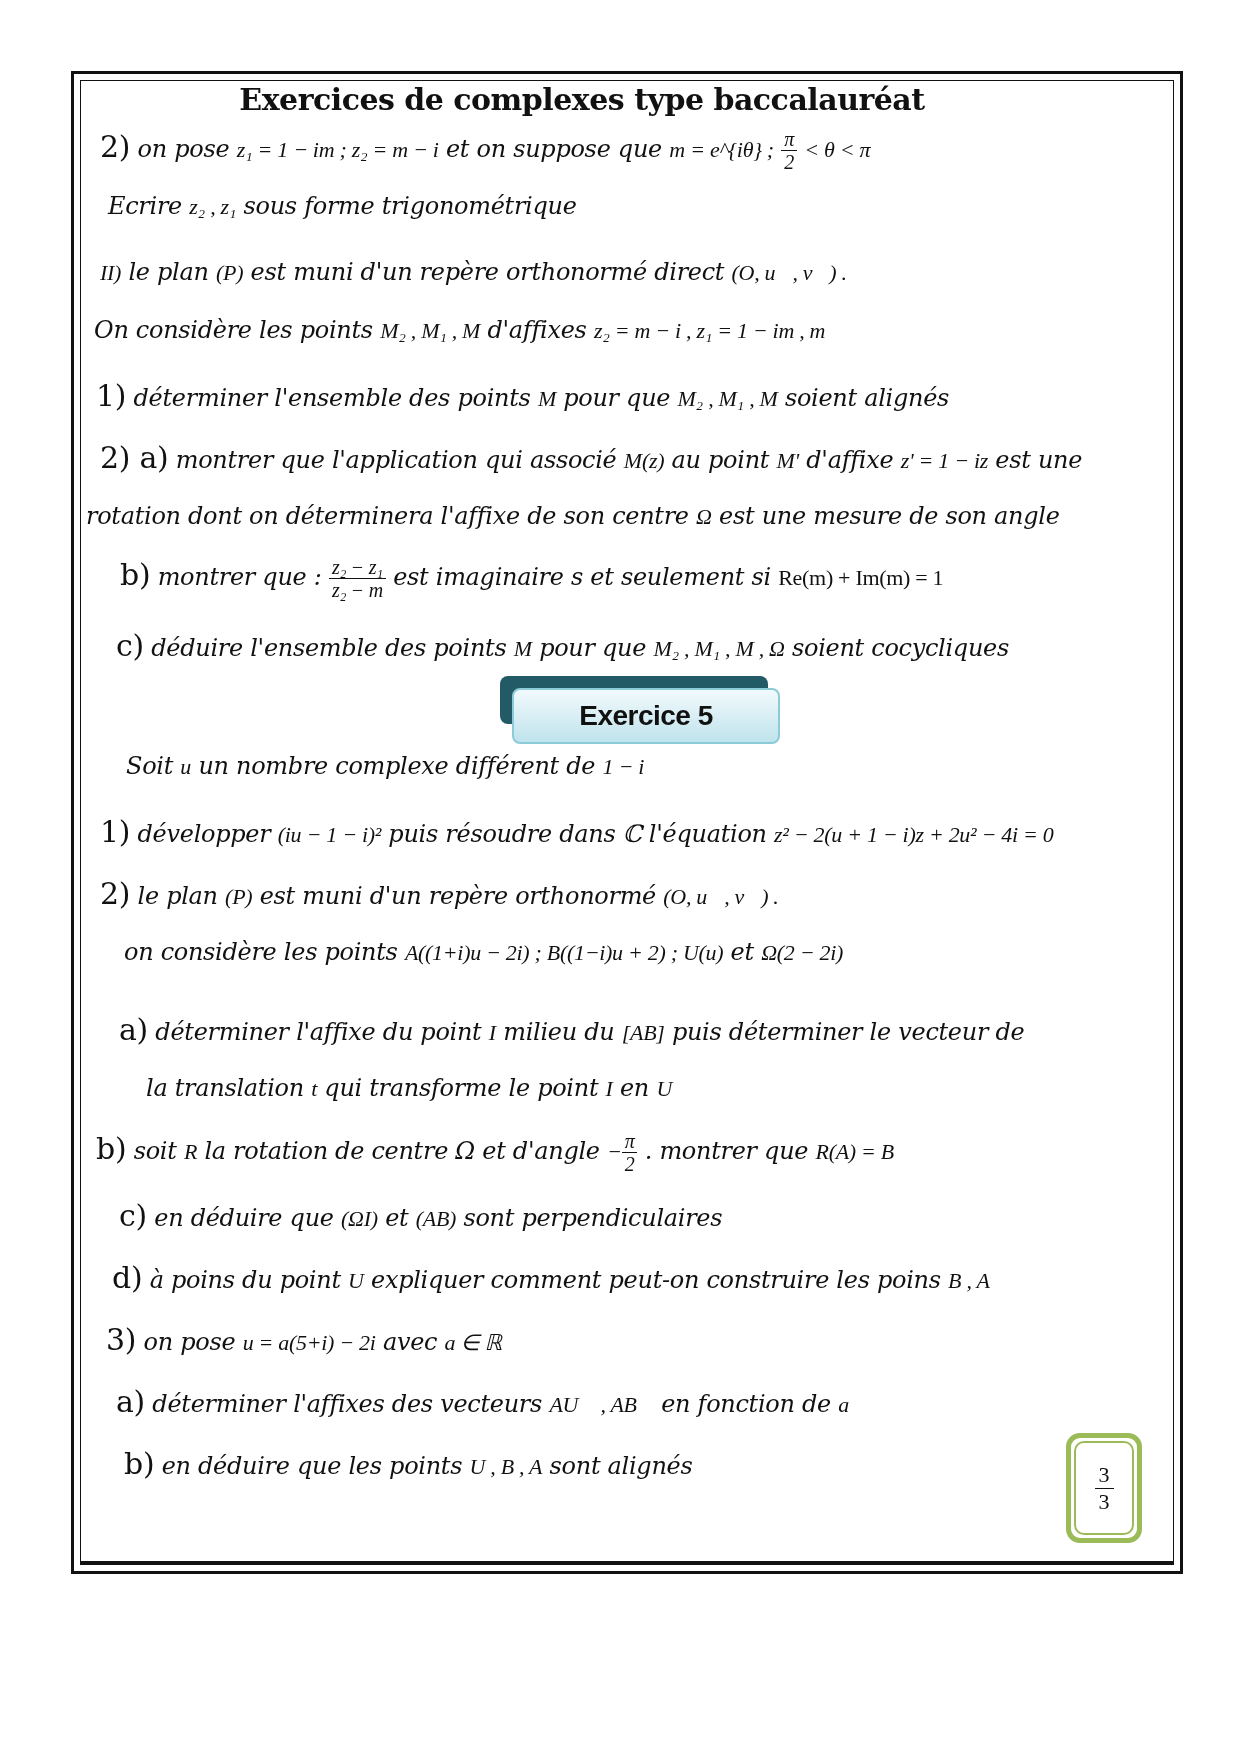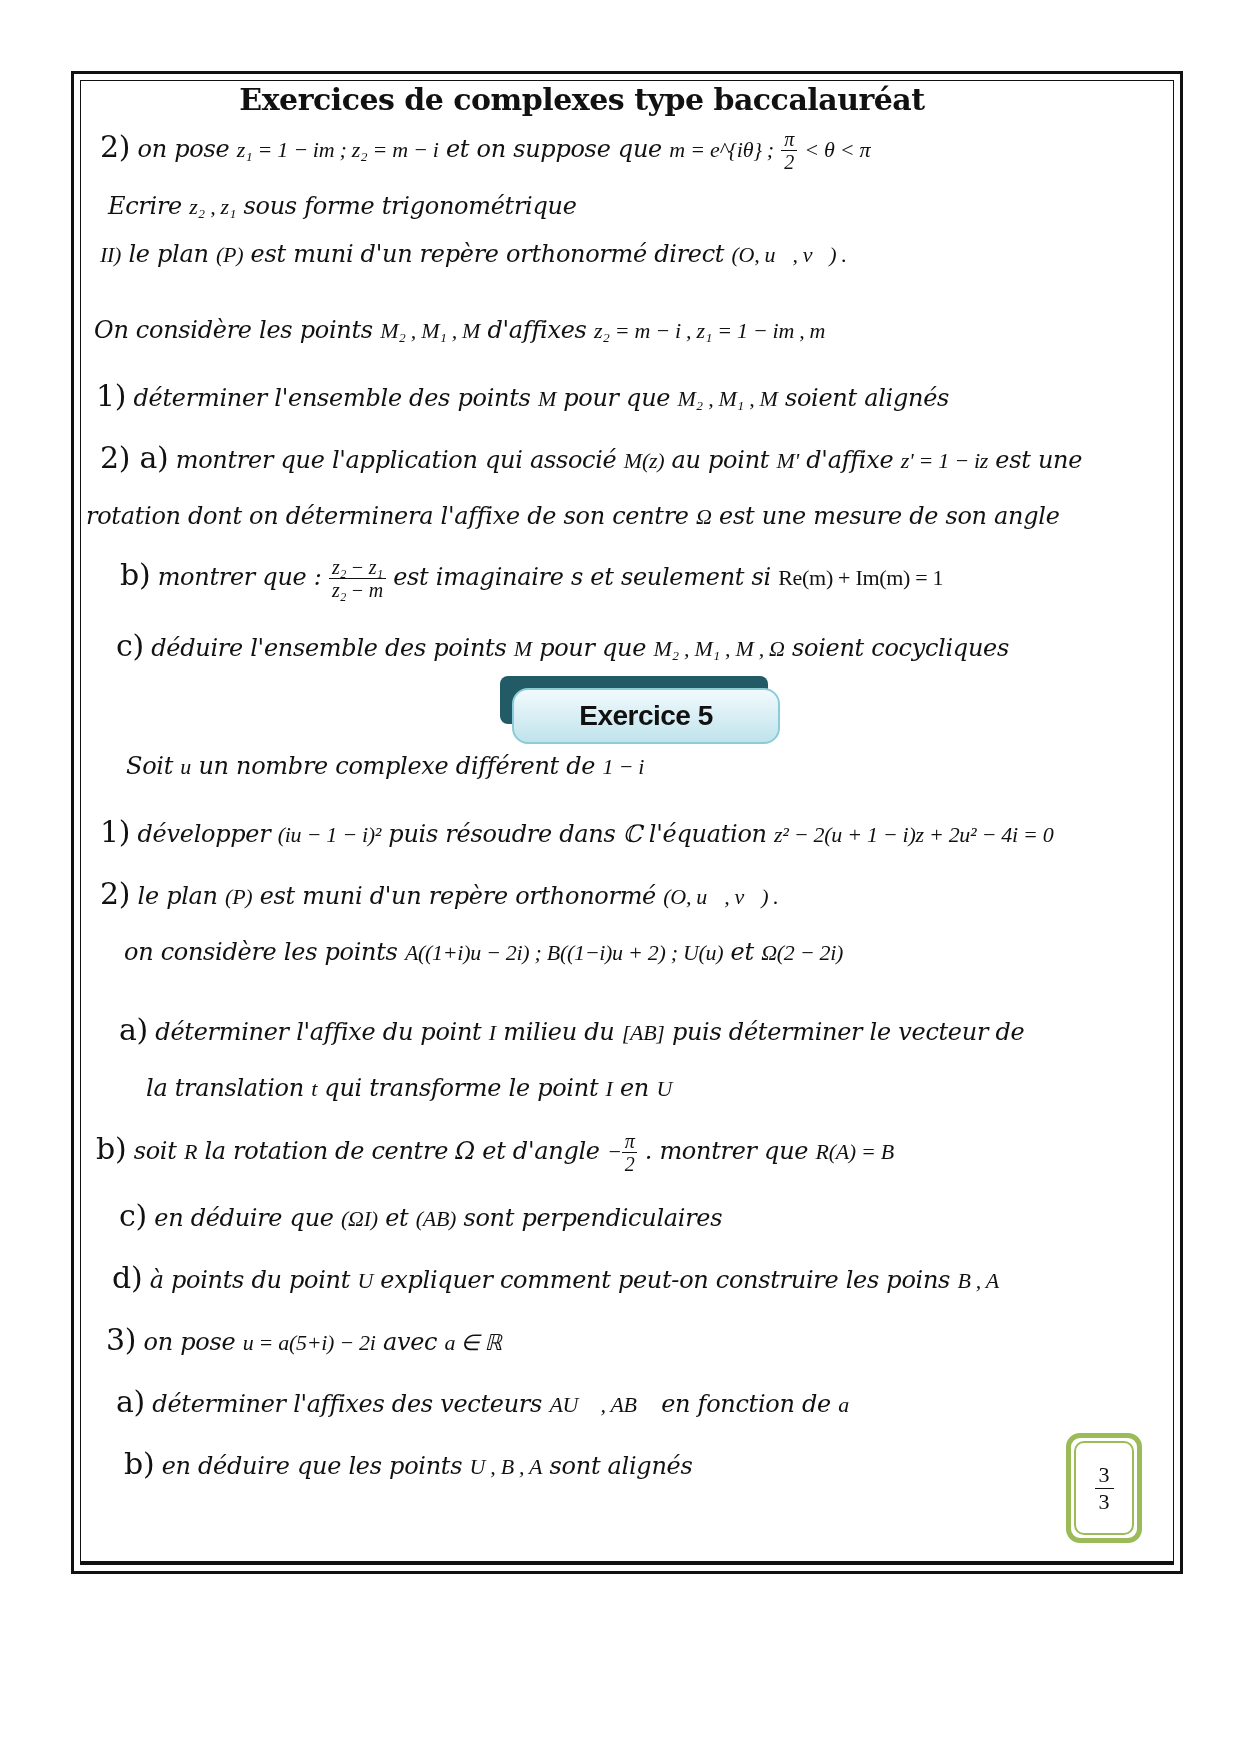--- a/index.html
+++ b/index.html
@@ -18,21 +18,21 @@
   .m{font-family:"Liberation Serif",serif;font-style:italic;font-size:22px;}
   .frac{display:inline-block;vertical-align:middle;text-align:center;
         font-family:"Liberation Serif",serif;font-style:italic;font-size:20px;line-height:22px;}
   .frac .n{display:block;border-bottom:1px solid #111;padding:0 3px;}
   .frac .d{display:block;padding:0 3px;}
   .ex-badge{position:absolute;left:500px;top:676px;width:268px;height:52px;}
   .ex-back{position:absolute;left:0;top:0;width:268px;height:48px;background:#225a66;
        border-radius:8px;}
   .ex-front{position:absolute;left:12px;top:12px;width:268px;height:56px;
        background:linear-gradient(#f2fafd,#bfe3ec);border:2px solid #8ccbd8;
-       border-radius:16px;box-sizing:border-box;display:flex;align-items:center;
+       border-radius:8px;box-sizing:border-box;display:flex;align-items:center;
        justify-content:center;font-family:"Liberation Sans",sans-serif;
        font-weight:bold;font-size:28px;letter-spacing:-0.5px;color:#111;}
   .page-box{position:absolute;left:1066px;top:1433px;width:76px;height:110px;
        border:5px solid #9bbb59;border-radius:14px;box-sizing:border-box;
        display:flex;align-items:center;justify-content:center;}
   .page-box-inner{position:absolute;left:3px;top:3px;right:3px;bottom:3px;
        border:2px solid #9bbb59;border-radius:10px;}
   .page-frac{font-family:"Liberation Serif",serif;font-size:22px;text-align:center;line-height:26px;position:relative;}
   .page-frac .n{display:block;border-bottom:1.5px solid #111;padding:0 4px;}
 </style>
@@ -53,21 +53,21 @@
   <span class="frac"><span class="n">π</span><span class="d">2</span></span>
   <span class="m">&lt; θ &lt; π</span>
 </div>
 
 <div class="line" style="left:108px;top:192px;">
   <span>Ecrire</span>
   <span class="m">z₂ , z₁</span>
   <span>sous forme trigonométrique</span>
 </div>
 
-<div class="line" style="left:100px;top:240px;">
+<div class="line" style="left:100px;top:258px;">
   <span class="m">II)</span>
   <span>le plan</span>
   <span class="m">(P)</span>
   <span>est muni d'un repère orthonormé direct</span>
   <span class="m">(O, u⃗, v⃗) .</span>
 </div>
 
 <div class="line" style="left:94px;top:316px;">
   <span>On considère les points</span>
   <span class="m">M₂ , M₁ , M</span>
@@ -185,21 +185,21 @@
   <span class="num">c)</span>
   <span>en déduire que</span>
   <span class="m">(ΩI)</span>
   <span>et</span>
   <span class="m">(AB)</span>
   <span>sont perpendiculaires</span>
 </div>
 
 <div class="line" style="left:112px;top:1260px;">
   <span class="num">d)</span>
-  <span>à points du point</span>
+  <span>à poins du point</span>
   <span class="m">U</span>
   <span>expliquer comment peut-on construire les poins</span>
   <span class="m">B , A</span>
 </div>
 
 <div class="line" style="left:106px;top:1322px;">
   <span class="num">3)</span>
   <span>on pose</span>
   <span class="m">u = a(5+i) − 2i</span>
   <span>avec</span>

